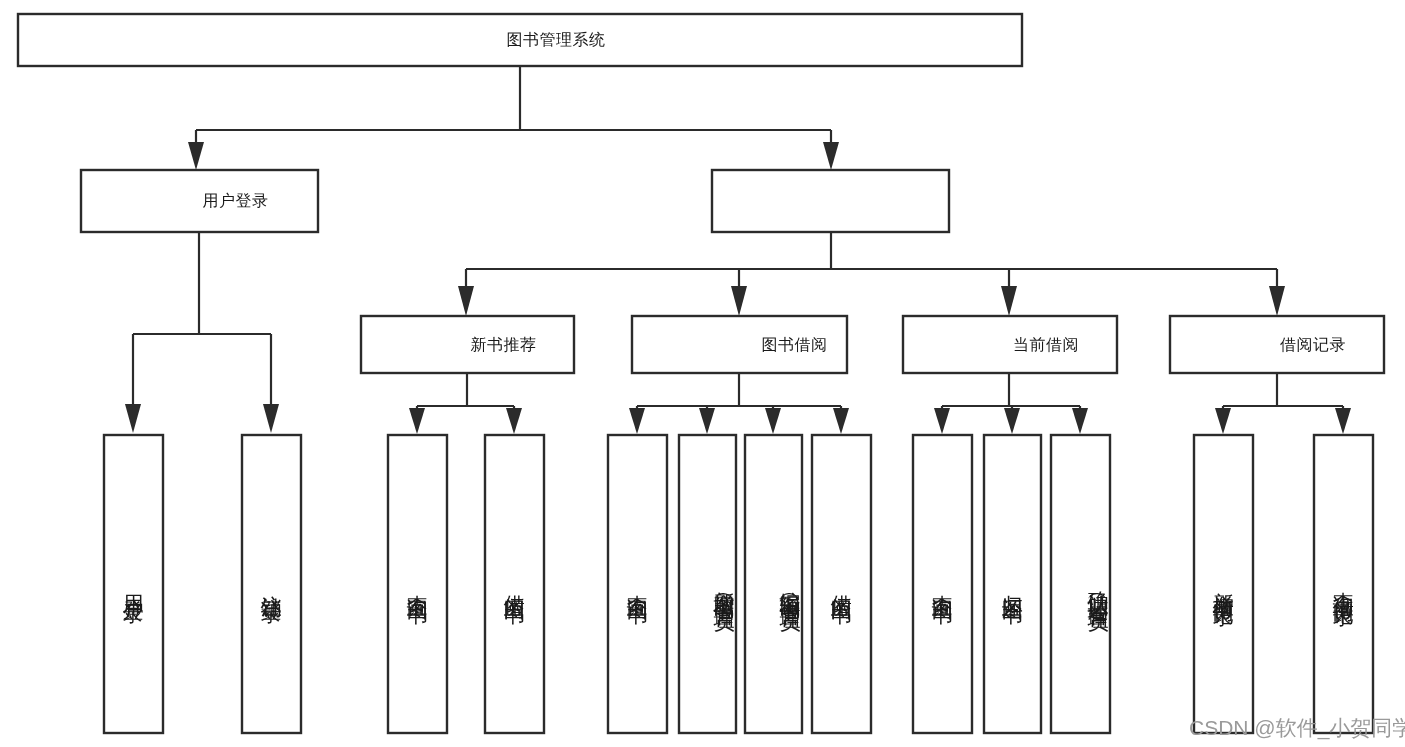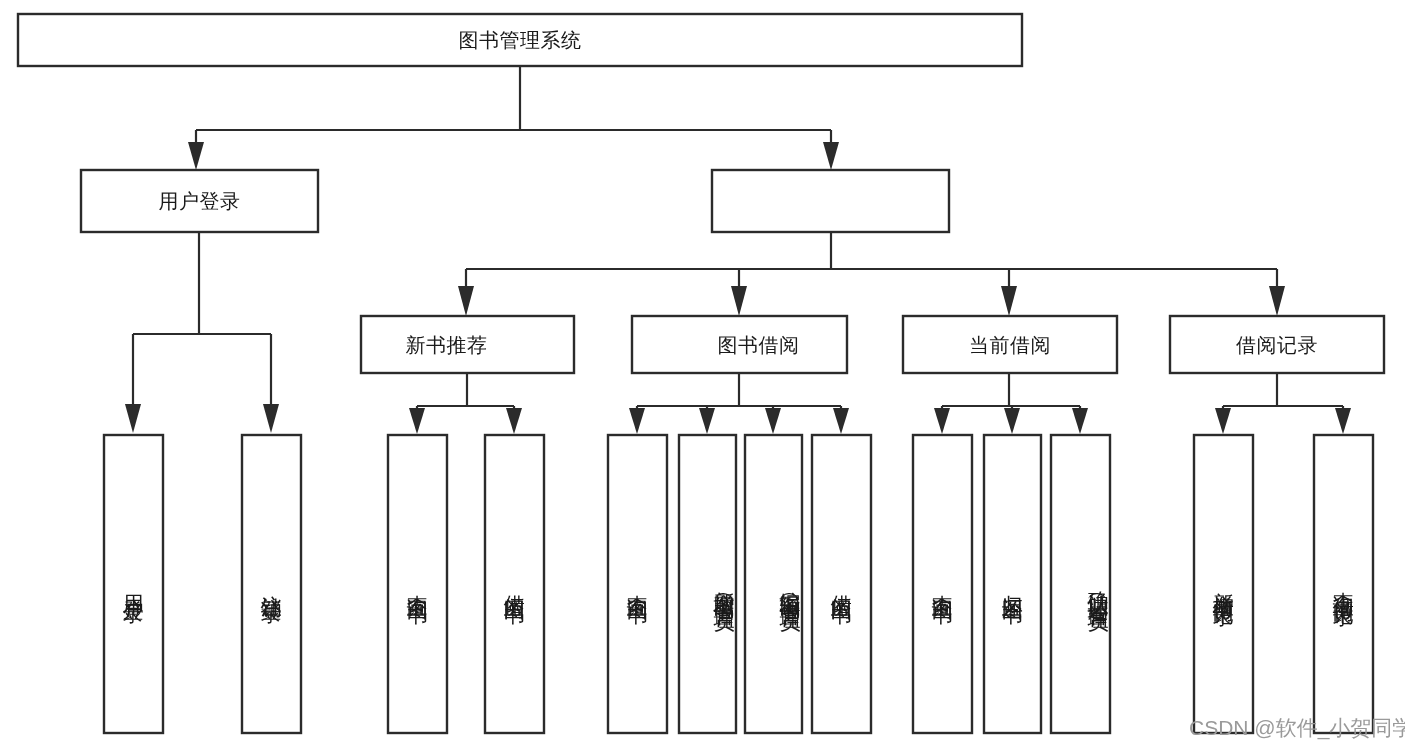--- a/index.html
+++ b/index.html
@@ -46,22 +46,23 @@
     display: flex;
     align-items: center;
     justify-content: center;
     color: #1a1a1a;
     font-family: "Liberation Sans", "DejaVu Sans", sans-serif;
     letter-spacing: 0.5px;
     pointer-events: none;
     white-space: nowrap;
   }
   .label-horizontal {
-    font-size: 20px;
+    font-size: 16px;
     line-height: 1;
+    padding-left: 36px;
   }
   .label-vertical {
     writing-mode: vertical-rl;
     text-orientation: upright;
     font-size: 21px;
     line-height: 1.12;
     letter-spacing: 3px;
   }
   .watermark {
     position: absolute;
@@ -176,21 +177,21 @@
     <rect class="node-box" x="984" y="435" width="57" height="298"></rect>
     <rect class="node-box" x="1051" y="435" width="59" height="298"></rect>
     <rect class="node-box" x="1194" y="435" width="59" height="298"></rect>
     <rect class="node-box" x="1314" y="435" width="59" height="298"></rect>
   </svg>
 
   <div class="node-label label-horizontal" style="left:18px; top:14px; width:1004px; height:52px;">图书管理系统</div>
 
   <div class="node-label label-horizontal" style="left:81px; top:170px; width:237px; height:62px;">用户登录</div>
 
-  <div class="node-label label-horizontal" style="left:340px; top:316px; width:213px; height:57px;">新书推荐</div>
+  <div class="node-label label-horizontal" style="left:361px; top:316px; width:213px; height:57px;">新书推荐</div>
   <div class="node-label label-horizontal" style="left:632px; top:316px; width:253px; height:57px;">图书借阅</div>
   <div class="node-label label-horizontal" style="left:1170px; top:316px; width:214px; height:57px;">借阅记录</div>
   <div class="node-label label-horizontal" style="left:903px; top:316px; width:214px; height:57px;">当前借阅</div>
 
   <div class="node-label label-vertical" style="left:104px; top:435px; width:59px; height:298px;">用户登录</div>
   <div class="node-label label-vertical" style="left:242px; top:435px; width:59px; height:298px;">注销登录</div>
   <div class="node-label label-vertical" style="left:388px; top:435px; width:59px; height:298px;">查询图书</div>
   <div class="node-label label-vertical" style="left:485px; top:435px; width:59px; height:298px;">借阅图书</div>
   <div class="node-label label-vertical" style="left:608px; top:435px; width:59px; height:298px;">查询图书</div>
   <div class="node-label label-vertical" style="left:679px; top:435px; width:57px; height:298px; align-items:flex-start; padding-top:6px; box-sizing:border-box;">新增图书（管理员）</div>

